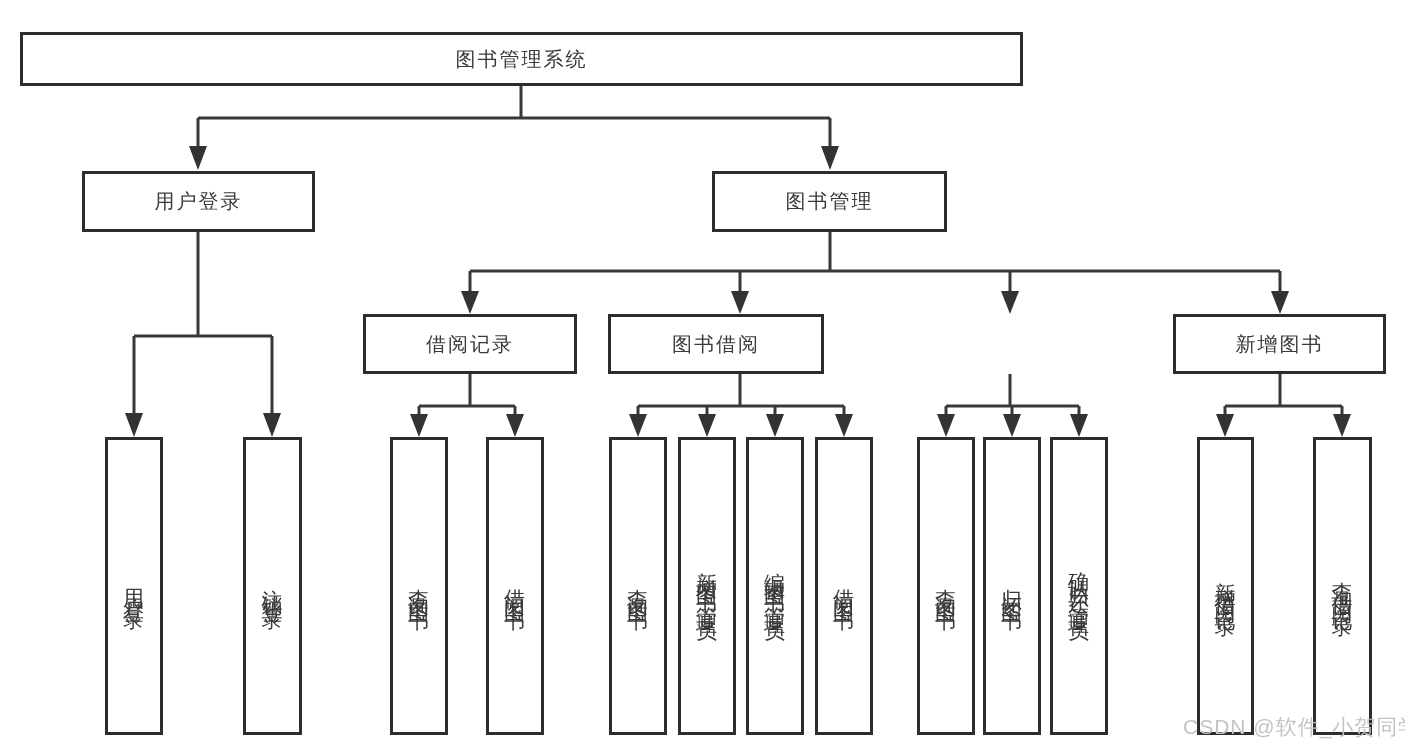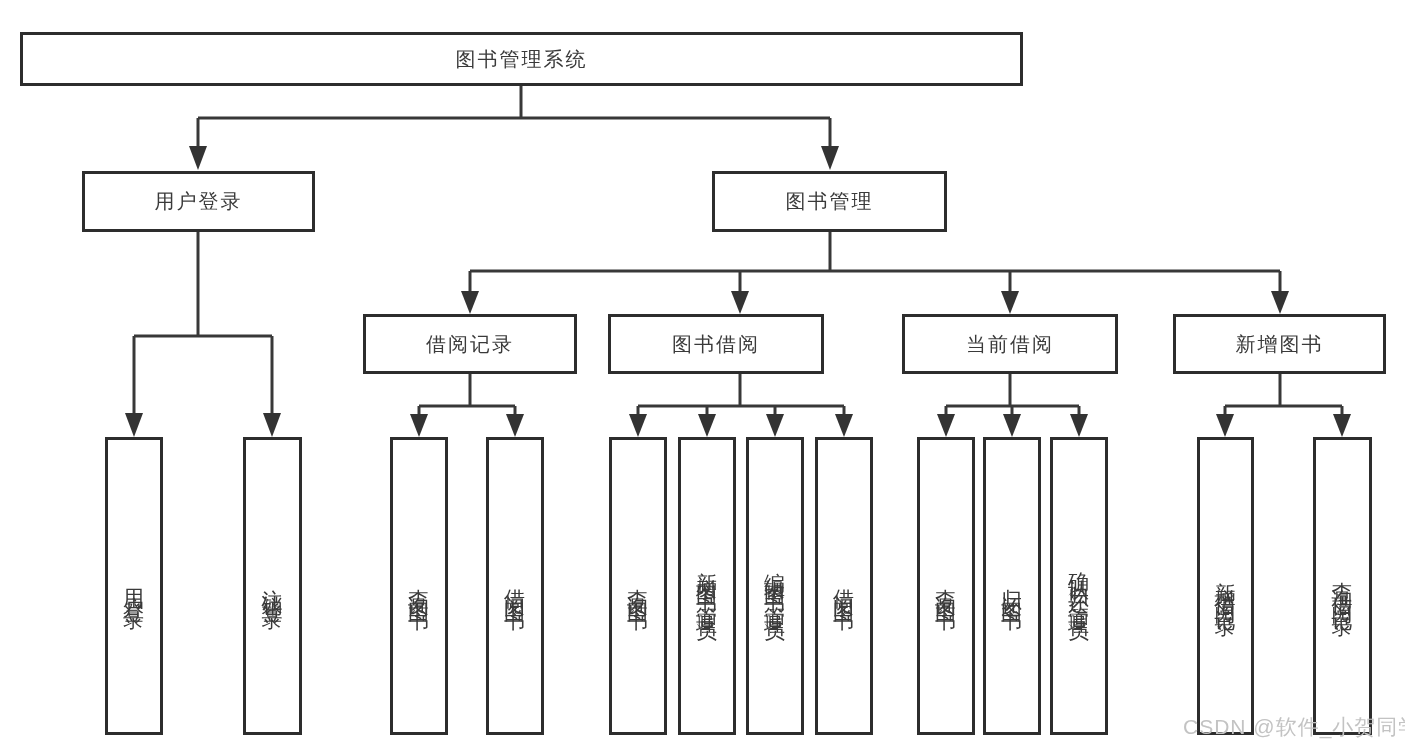--- a/index.html
+++ b/index.html
@@ -158,23 +158,20 @@
   <div class="node" style="left:712px; top:171px; width:235px; height:61px;align-items:center;">
     <span class="label">图书管理</span>
   </div>
 
   <div class="node" style="left:363px; top:314px; width:214px; height:60px;">
     <span class="label">借阅记录</span>
   </div>
   <div class="node" style="left:608px; top:314px; width:216px; height:60px;">
     <span class="label">图书借阅</span>
   </div>
-  <div class="node" style="left:902px; top:314px; width:216px; height:60px;">
-    <span class="label">当前借阅</span>
-  </div>
   <div class="node" style="left:1173px; top:314px; width:213px; height:60px;">
     <span class="label">新增图书</span>
   </div>
 
   <div class="node leaf" style="left:105px; top:437px; width:58px; height:298px;">
     <span class="label">用户登录</span>
   </div>
   <div class="node leaf" style="left:243px; top:437px; width:59px; height:298px;">
     <span class="label">注销登录</span>
   </div>

